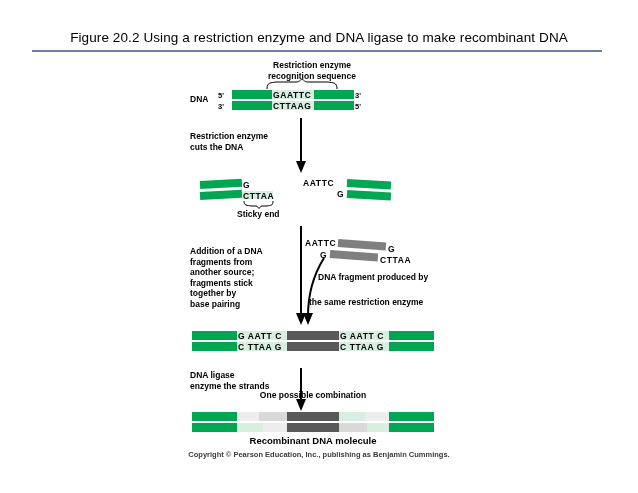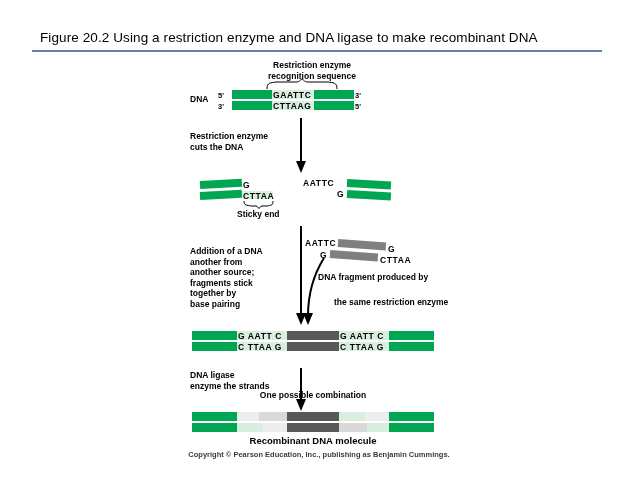--- a/index.html
+++ b/index.html
@@ -4,21 +4,21 @@
 <style>
   html,body{margin:0;padding:0;}
   body{
     width:638px;height:493px;background:#ffffff;
     font-family:"Liberation Sans",sans-serif;
     position:relative;overflow:hidden;
   }
   
   #figure-title{
     position:absolute;left:40px;top:30px;width:558px;
-    font-size:13.5px;color:#000;letter-spacing:.1px;white-space:nowrap;
+    font-size:13.5px;color:#000;letter-spacing:.1px;white-space:nowrap;text-align:center;
   }
   #title-rule{
     position:absolute;left:32px;top:50px;width:570px;height:2px;
     background:#6a7fa8;
   }
   
   .lbl{position:absolute;font-size:8.5px;font-weight:bold;color:#000;line-height:10.5px;}
   .lbl.ctr{text-align:center;}
   .seq{position:absolute;font-size:8.5px;font-weight:bold;color:#000;letter-spacing:.6px;white-space:nowrap;}
   .tick{position:absolute;font-size:7.5px;font-weight:bold;color:#000;}
@@ -80,35 +80,35 @@
   <path d="M1,0 C1,5 4,4 8,5 L13,5 C15,5 15,7.5 16,7.5 C17,7.5 17,5 19,5 L24,5 C28,4 30,5 30,0" fill="none" stroke="#000" stroke-width="1"></path>
 </svg>
 <div class="lbl" style="left:237px;top:209px;">Sticky end</div>
 
 <div class="seq" style="left:303px;top:178px;">AATTC</div>
 <div class="seq" style="left:337px;top:189px;">G</div>
 <div class="bar green" style="left:347px;top:179px;width:44px;height:8px;transform:rotate(3.2deg);transform-origin:left center;"></div>
 <div class="bar green" style="left:347px;top:190px;width:44px;height:8px;transform:rotate(3.2deg);transform-origin:left center;"></div>
 
 <div class="lbl" style="left:190px;top:246px;">Addition of a DNA</div>
-<div class="lbl" style="left:190px;top:256.5px;">another from</div>
+<div class="lbl" style="left:190px;top:256.5px;">fragments from</div>
 <div class="lbl" style="left:190px;top:267px;">another source;</div>
 <div class="lbl" style="left:190px;top:277.5px;">fragments stick</div>
 <div class="lbl" style="left:190px;top:288px;">together by</div>
 <div class="lbl" style="left:190px;top:298.5px;">base pairing</div>
 
 <div class="seq" style="left:305px;top:238px;">AATTC</div>
 <div class="bar mgray" style="left:338px;top:239px;width:48px;height:8px;transform:rotate(4.2deg);transform-origin:left center;"></div>
 <div class="seq" style="left:388px;top:243.5px;">G</div>
 <div class="seq" style="left:320px;top:250px;">G</div>
 <div class="bar mgray" style="left:330px;top:250px;width:48px;height:8px;transform:rotate(4.2deg);transform-origin:left center;"></div>
 <div class="seq" style="left:380px;top:255px;">CTTAA</div>
 
 <div class="lbl" style="left:318px;top:272px;text-align:right;">DNA fragment produced by</div>
-<div class="lbl" style="left:334px;top:282.5px;margin-top:14px;">the same restriction enzyme</div>
+<div class="lbl" style="left:309px;top:282.5px;margin-top:14px;">the same restriction enzyme</div>
 
 <svg style="left:294px;top:226px;" width="14" height="100">
   <line x1="7" y1="0" x2="7" y2="90" stroke="#000" stroke-width="2"></line>
   <polygon points="7,99 2,87 12,87" fill="#000"></polygon>
 </svg>
 
 <svg style="left:300px;top:258px;" width="30" height="68">
   <path d="M24,0 C14,16 8,34 8,58" fill="none" stroke="#000" stroke-width="2"></path>
   <polygon points="8,67 3,55 13,55" fill="#000"></polygon>
 </svg>

